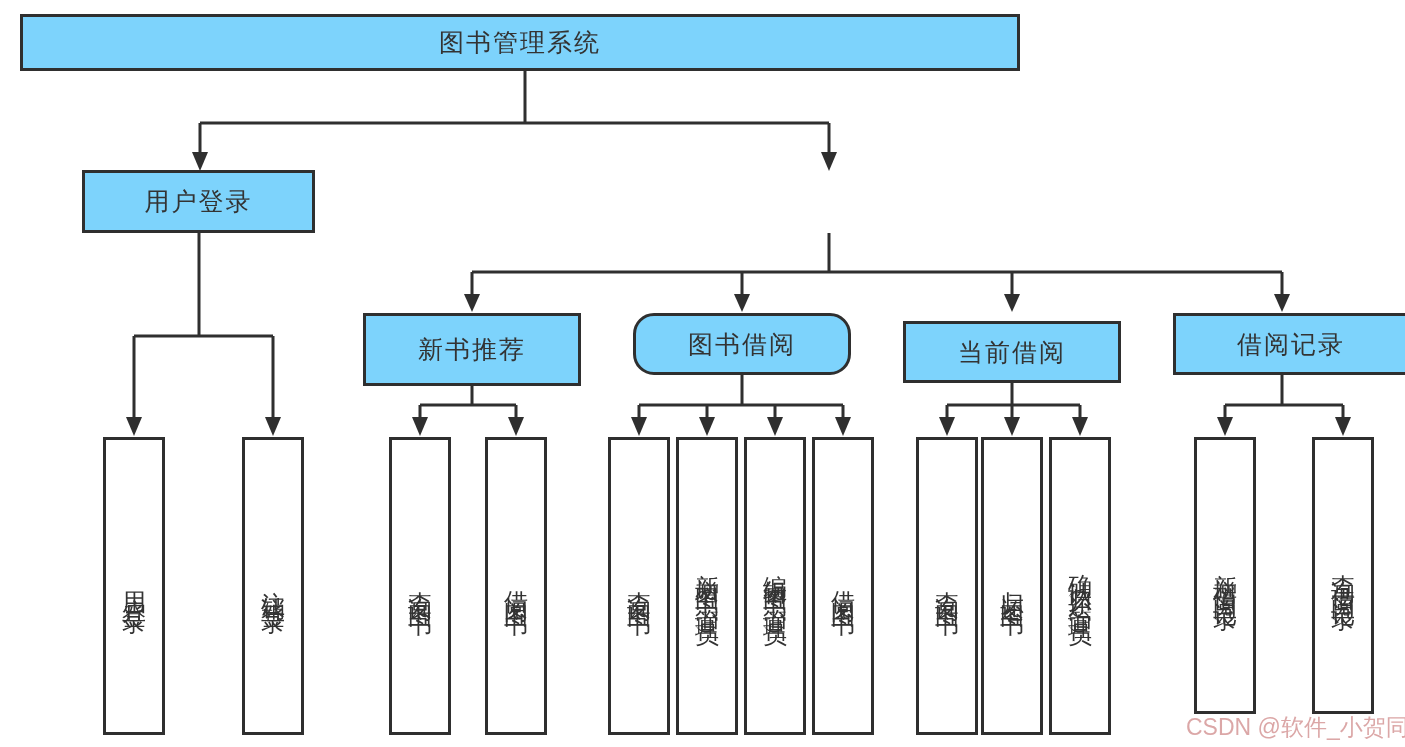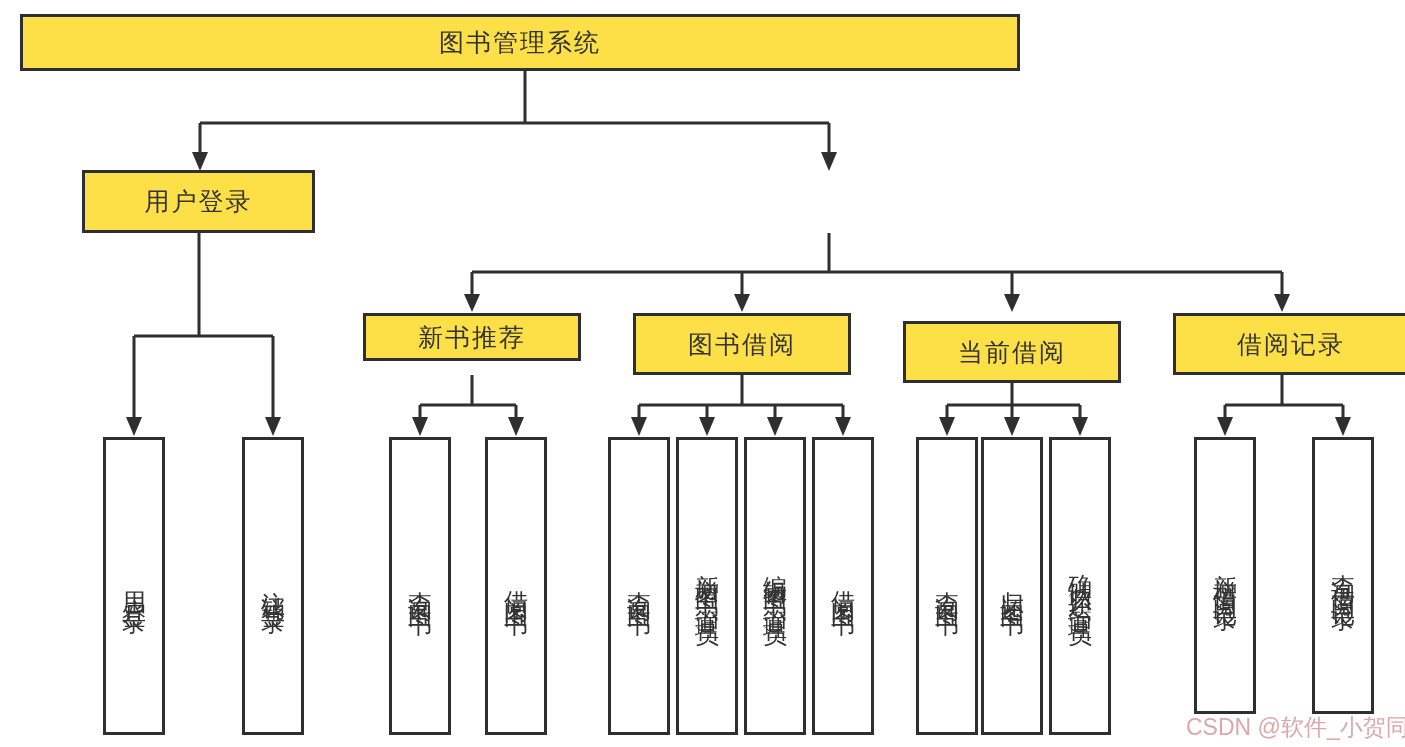--- a/index.html
+++ b/index.html
@@ -13,21 +13,21 @@
     overflow: hidden;
   }
   #connectors {
     position: absolute;
     left: 0; top: 0;
     width: 1405px; height: 747px;
   }
   .node {
     position: absolute;
     box-sizing: border-box;
-    background: #fde047;
+    background: #7dd3fc;
     border: 3px solid #2f2f2f;
     display: flex;
     align-items: center;
     justify-content: center;
     font-size: 25px;
     letter-spacing: 2px;
     color: #333333;
     white-space: nowrap;
   }
   .leaf {
@@ -100,22 +100,22 @@
       <polygon points="1072,417 1088,417 1080,436"></polygon>
       <polygon points="1217,417 1233,417 1225,436"></polygon>
       <polygon points="1335,417 1351,417 1343,436"></polygon>
     </g>
   </svg>
 
   <div class="node" style="left:20px; top:14px; width:1000px; height:57px;">图书管理系统</div>
 
   <div class="node" style="left:82px; top:170px; width:233px; height:63px;">用户登录</div>
 
-  <div class="node" style="left:363px; top:313px; width:218px; height:48px;text-align:right;">新书推荐</div>
-  <div class="node" style="left:633px; top:313px; width:218px; height:62px;">图书借阅</div>
+  <div class="node" style="left:363px; top:313px; width:218px; height:73px;text-align:right;">新书推荐</div>
+  <div class="node" style="left:633px; top:313px; width:218px; height:62px;border-radius:21px;">图书借阅</div>
   <div class="node" style="left:903px; top:313px; width:218px; height:62px;margin-top:8px;">当前借阅</div>
   <div class="node" style="left:1173px; top:313px; width:236px; height:62px;">借阅记录</div>
 
   <div class="leaf" style="left:103px;">
     <span class="vtext">用户登录</span>
   </div>
   <div class="leaf" style="left:242px;">
     <span class="vtext">注销登录</span>
   </div>
 

